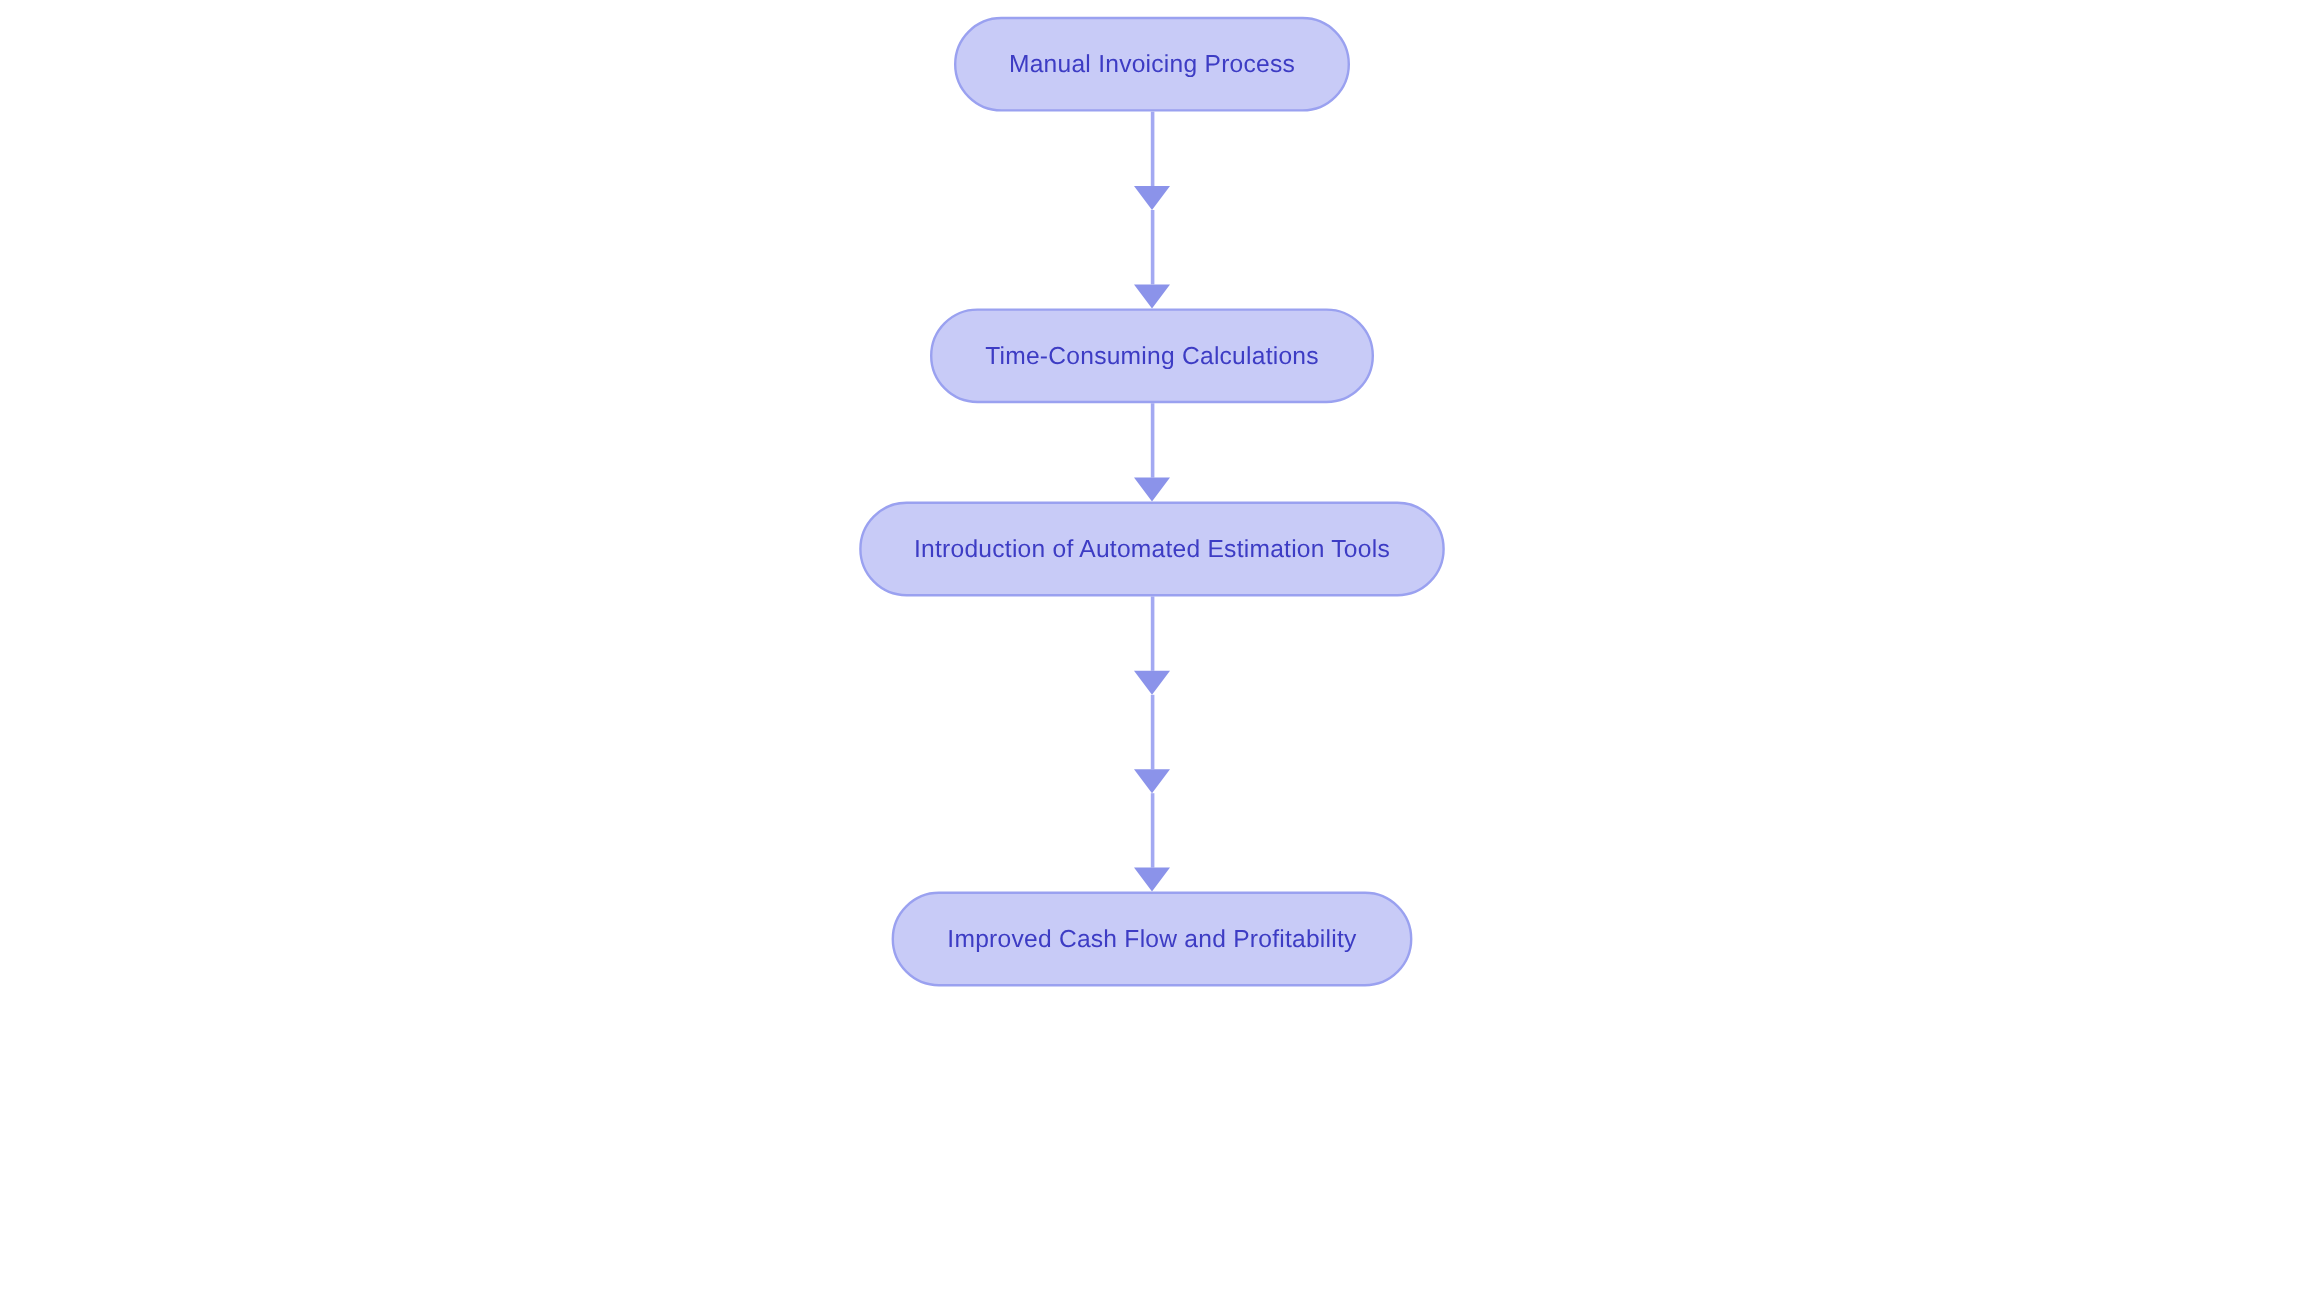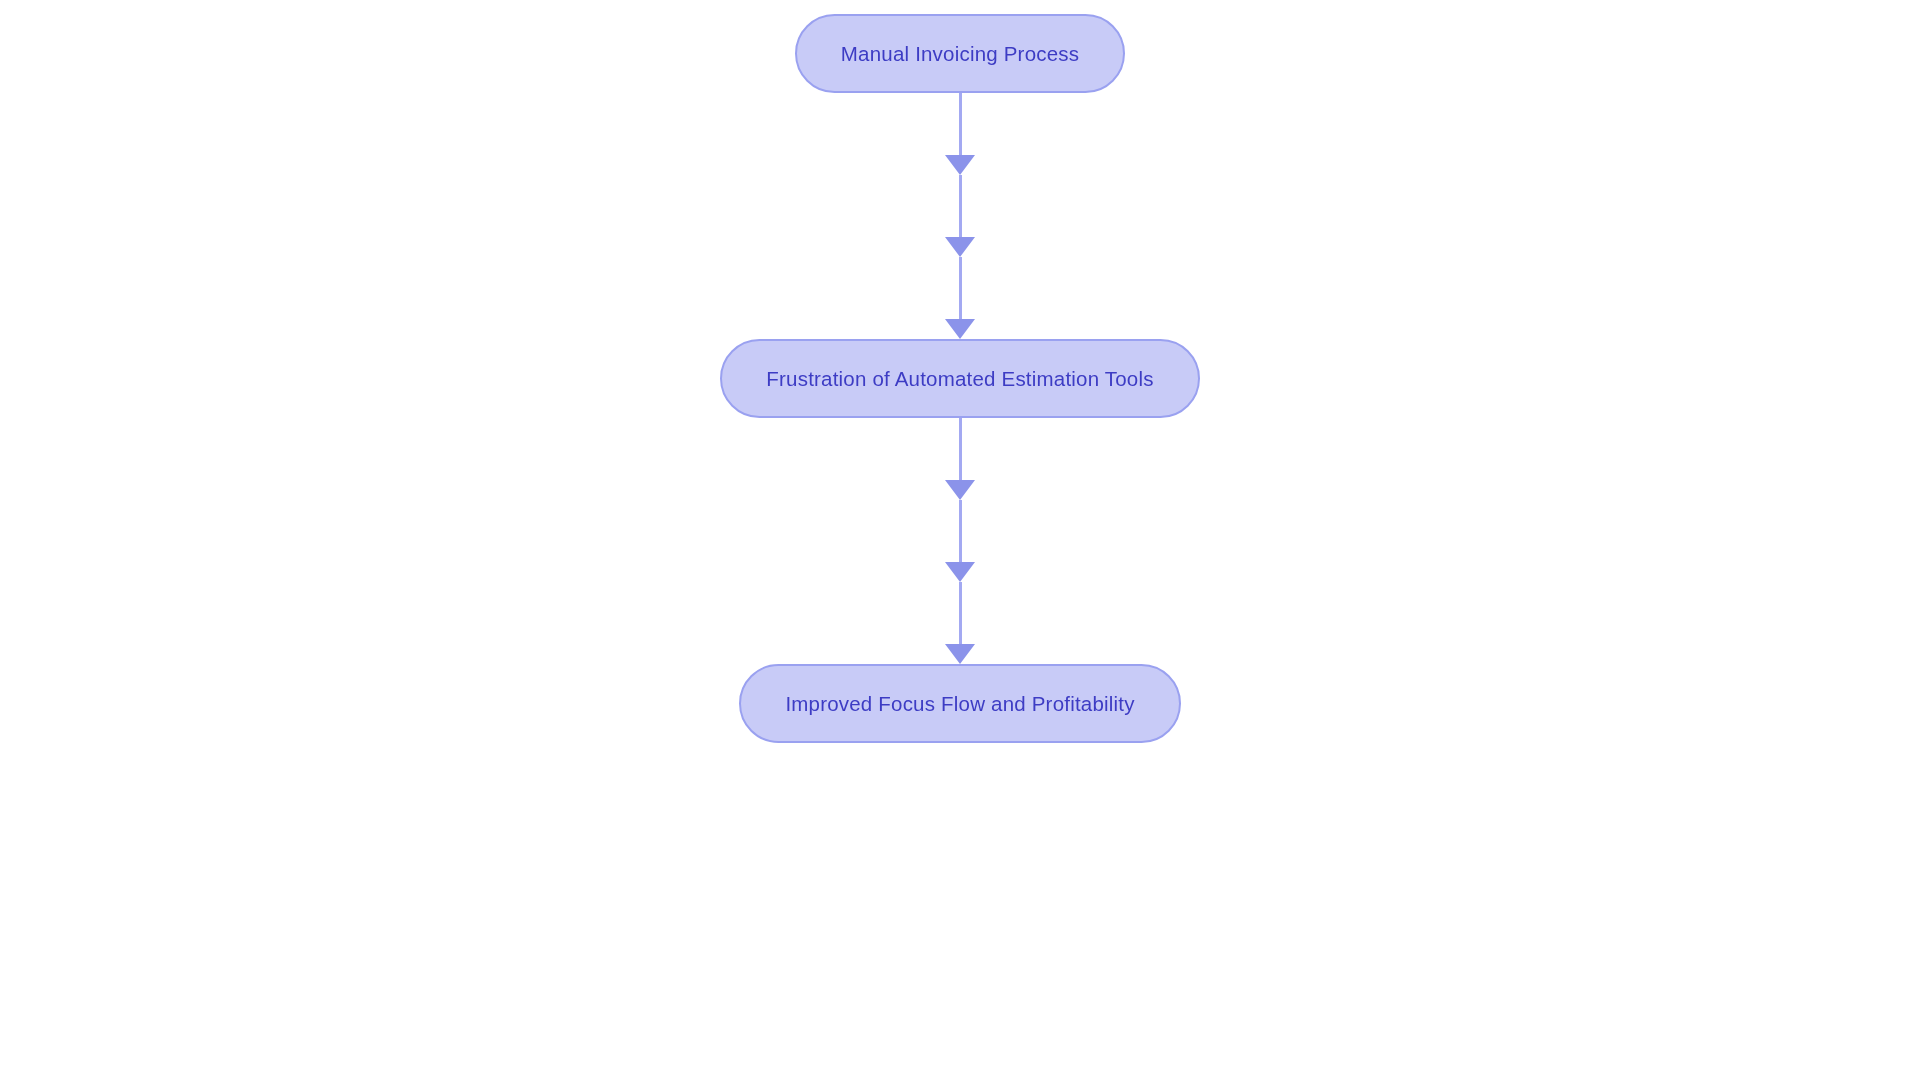--- a/index.html
+++ b/index.html
@@ -67,44 +67,47 @@
     <div class="shaft"></div>
     <div class="head"></div>
   </div>
 
 
   <div class="arrow">
     <div class="shaft"></div>
     <div class="head"></div>
   </div>
 
+  <div class="node">
+    <span>Time-Consuming Calculations</span>
+  </div>
 
   <div class="arrow">
     <div class="shaft"></div>
     <div class="head"></div>
   </div>
 
   <div class="node">
-    <span>Frustration of Automated Estimation Tools</span>
+    <span>Introduction of Automated Estimation Tools</span>
   </div>
 
   <div class="arrow">
     <div class="shaft"></div>
     <div class="head"></div>
   </div>
 
 
   <div class="arrow">
     <div class="shaft"></div>
     <div class="head"></div>
   </div>
 
 
   <div class="arrow">
     <div class="shaft"></div>
     <div class="head"></div>
   </div>
 
   <div class="node">
-    <span>Improved Focus Flow and Profitability</span>
+    <span>Improved Cash Flow and Profitability</span>
   </div>
 
 </div>
 
 </body></html>

